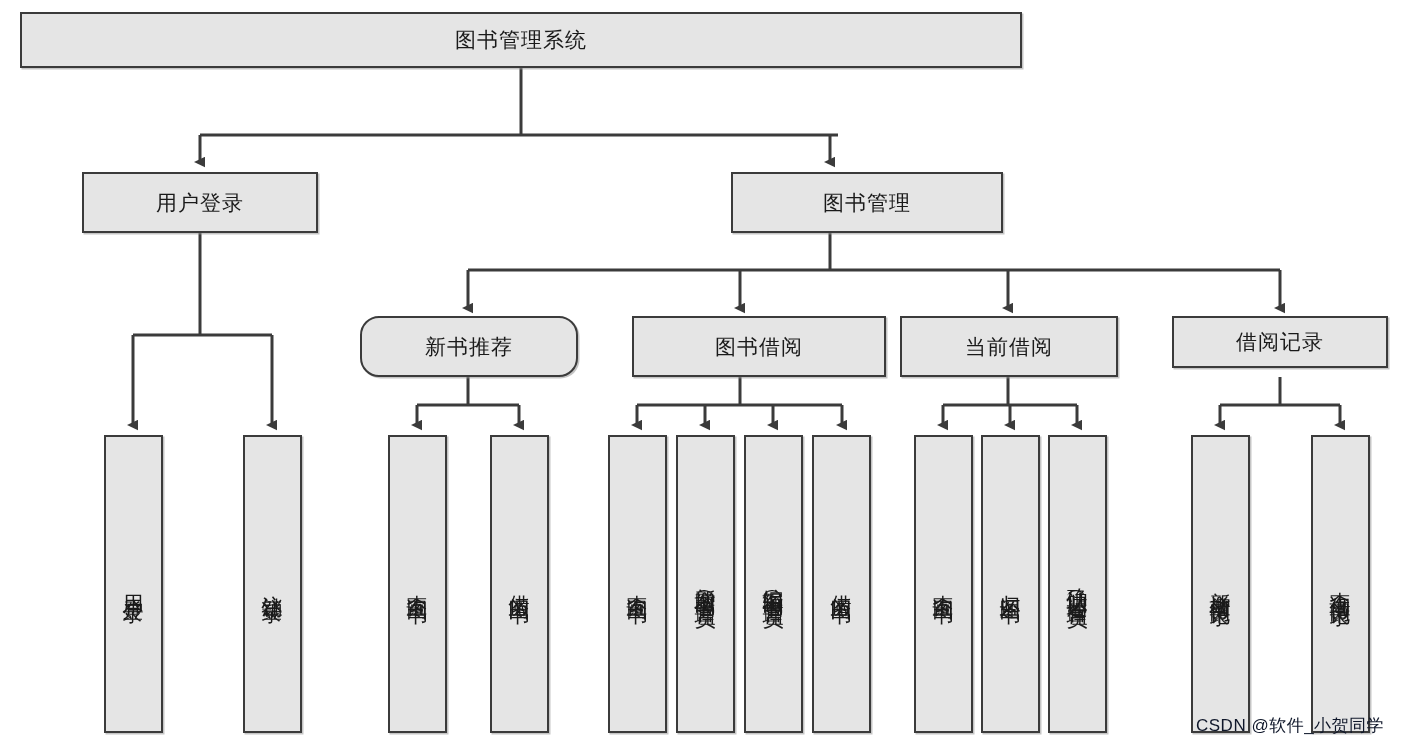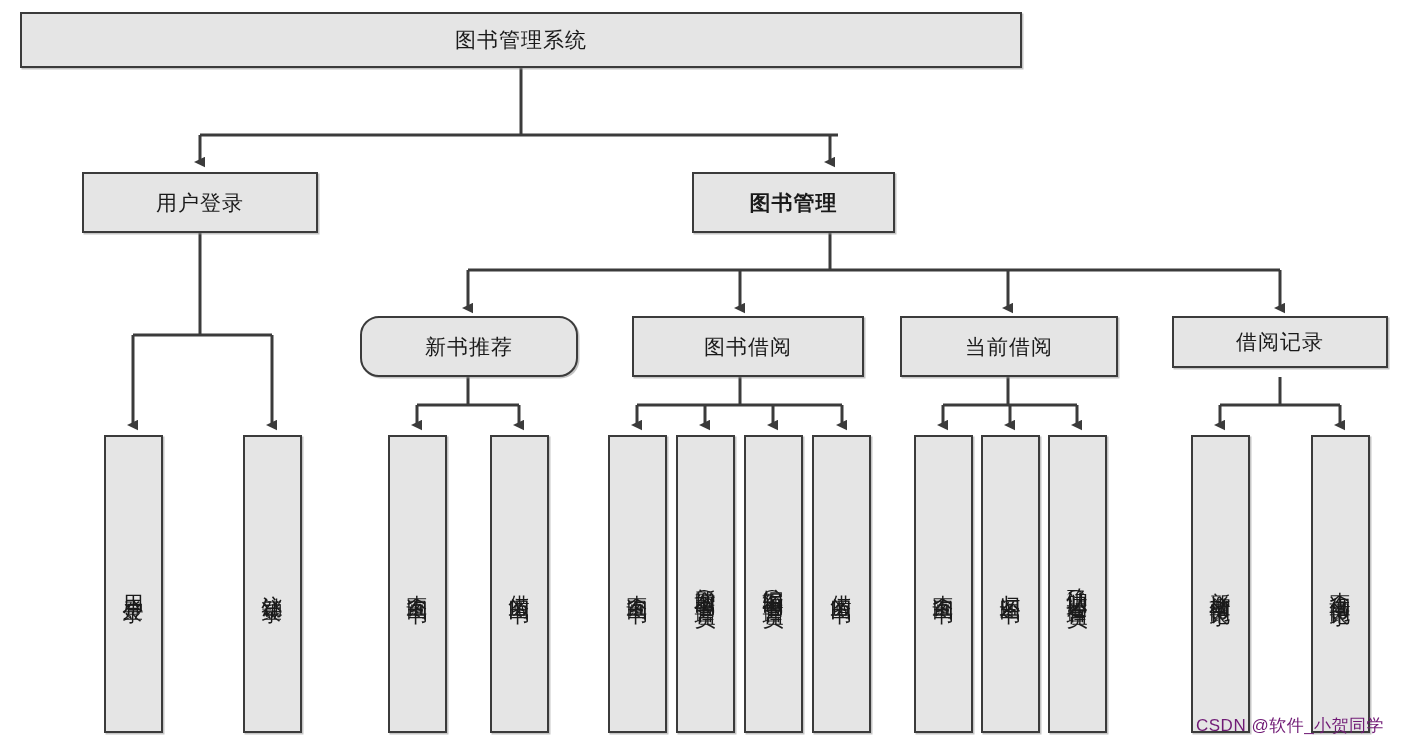--- a/index.html
+++ b/index.html
@@ -47,21 +47,21 @@
   .node.v .vtext {
     writing-mode: vertical-rl;
     text-orientation: upright;
     letter-spacing: 3px;
     line-height: 1;
     white-space: nowrap;
   }
   .watermark {
     position: absolute;
     font-size: 17px;
-    color: #701a75;
+    color: #0f172a;
     white-space: nowrap;
     letter-spacing: 0.5px;
   }
 </style>
 </head>
 <body>
 
 <div id="canvas">
 
   <svg class="connectors" viewBox="0 0 1405 747" xmlns="http://www.w3.org/2000/svg">
@@ -116,28 +116,28 @@
     </g>
   </svg>
 
   <div class="node h" style="left:20px; top:12px; width:1002px; height:56px;">
     <span>图书管理系统</span>
   </div>
 
   <div class="node h" style="left:82px; top:172px; width:236px; height:61px;">
     <span>用户登录</span>
   </div>
-  <div class="node h" style="left:692px; top:172px; width:203px; height:61px;font-weight:bold;">
+  <div class="node h" style="left:731px; top:172px; width:272px; height:61px;">
     <span>图书管理</span>
   </div>
 
   <div class="node h" style="left:360px; top:316px; width:218px; height:61px;border-radius:19px;">
     <span>新书推荐</span>
   </div>
-  <div class="node h" style="left:632px; top:316px; width:232px; height:61px;">
+  <div class="node h" style="left:632px; top:316px; width:254px; height:61px;">
     <span>图书借阅</span>
   </div>
   <div class="node h" style="left:900px; top:316px; width:218px; height:61px;">
     <span>当前借阅</span>
   </div>
   <div class="node h" style="left:1172px; top:316px; width:216px; height:52px;">
     <span>借阅记录</span>
   </div>
 
   <div class="node v" style="left:104px; top:435px; width:59px; height:298px;">

